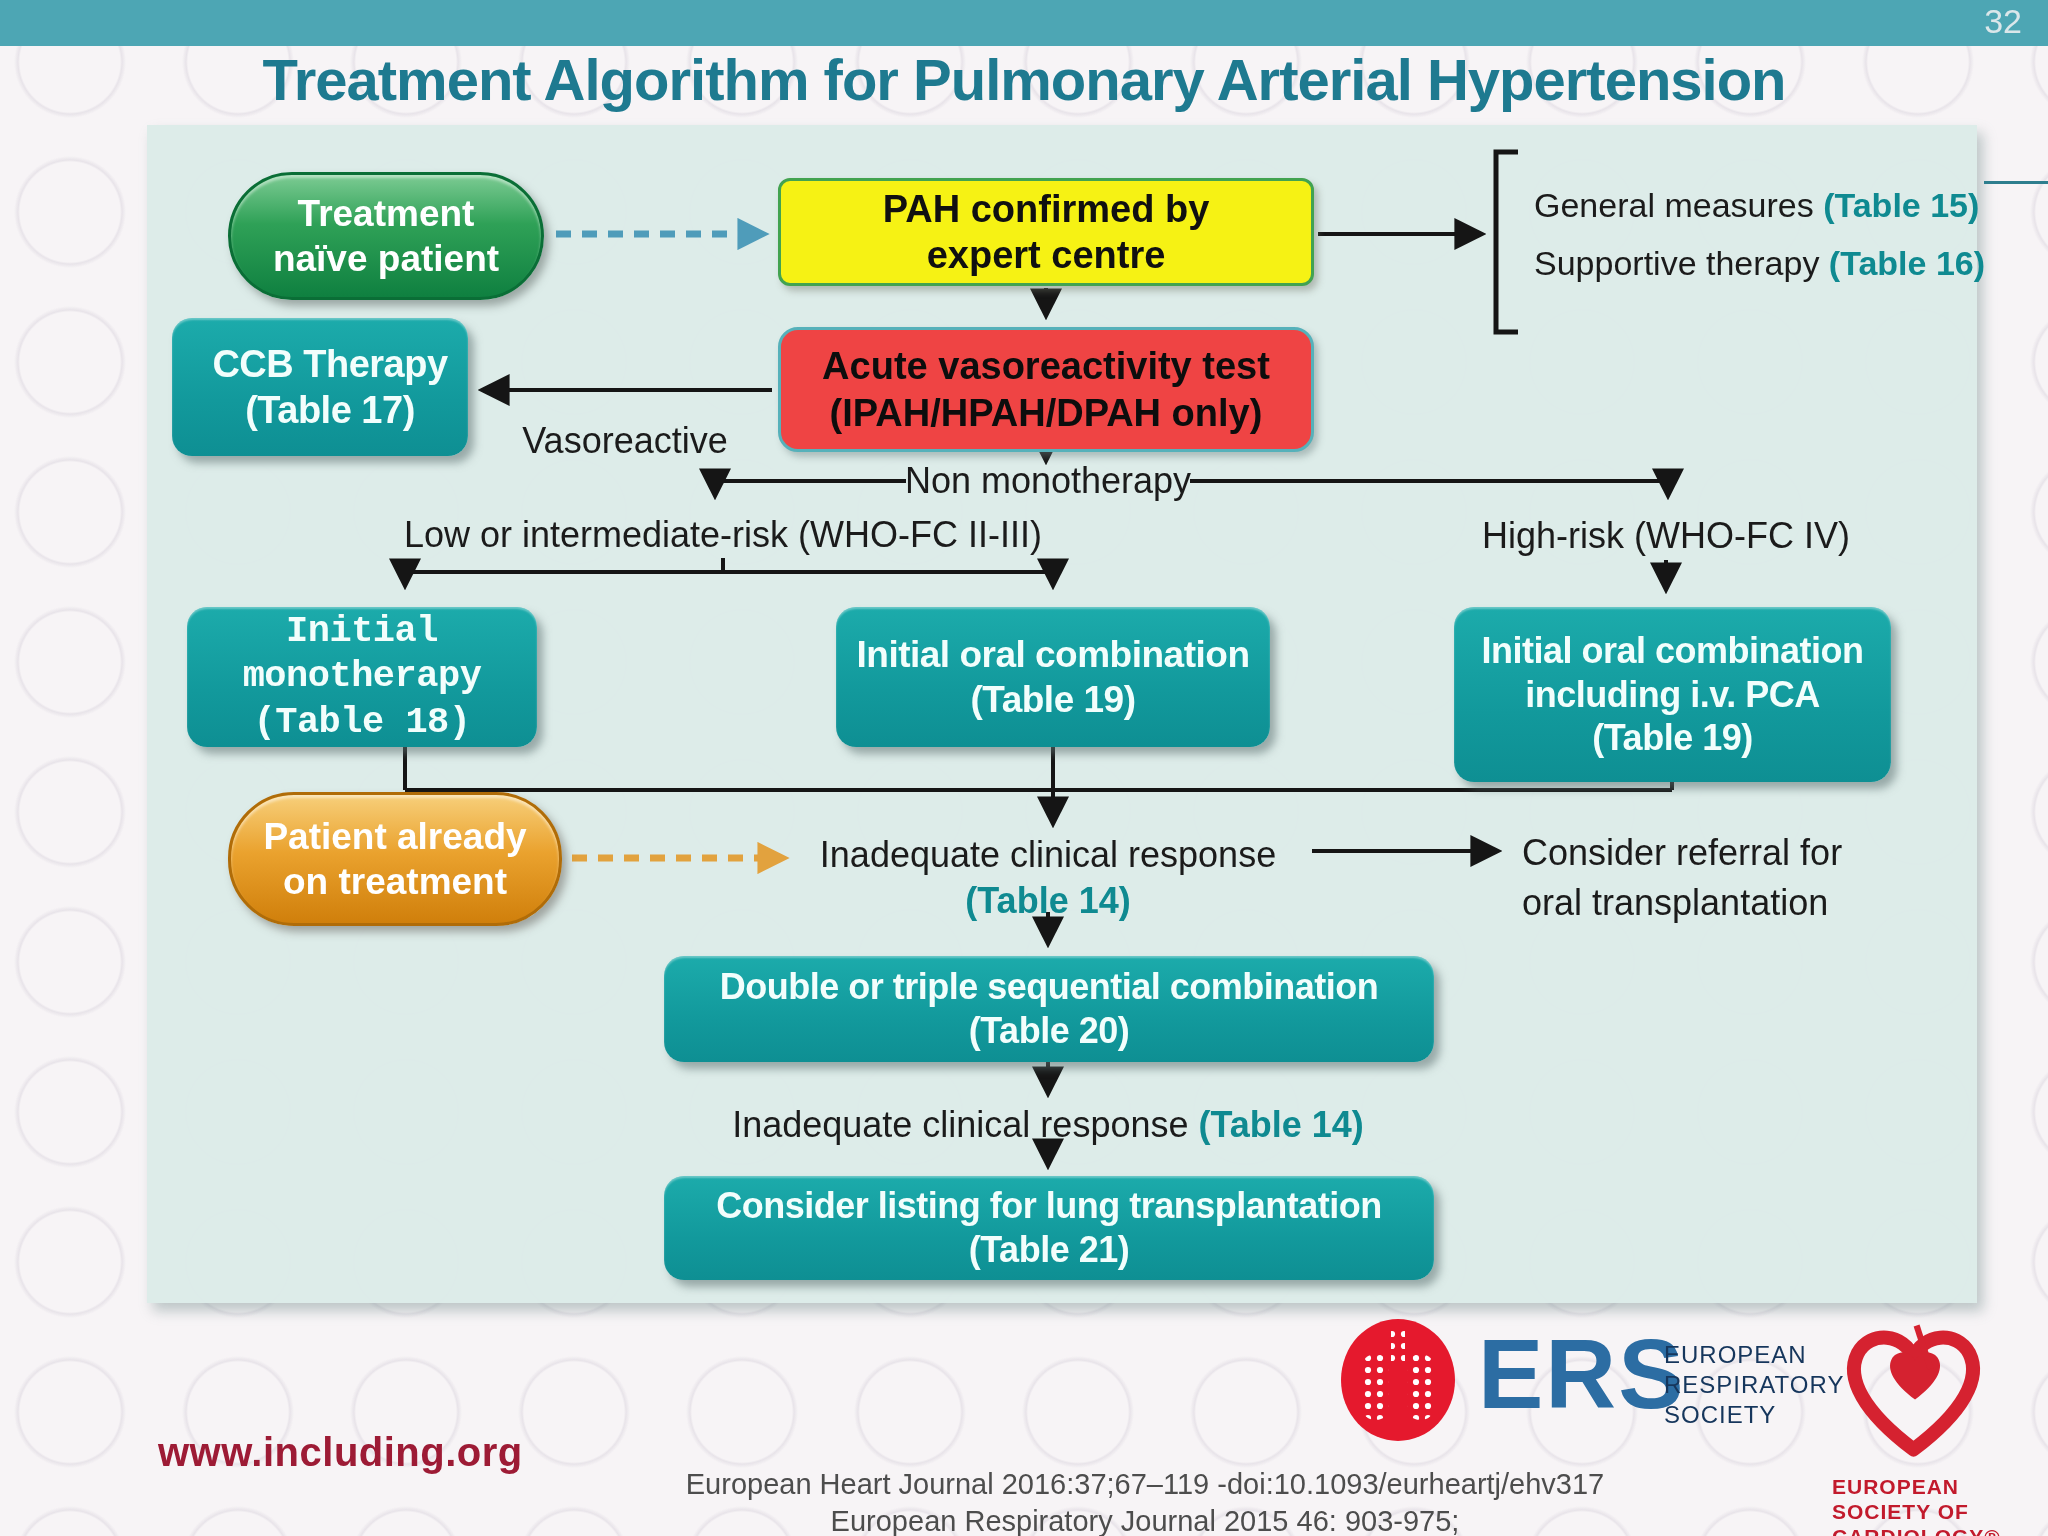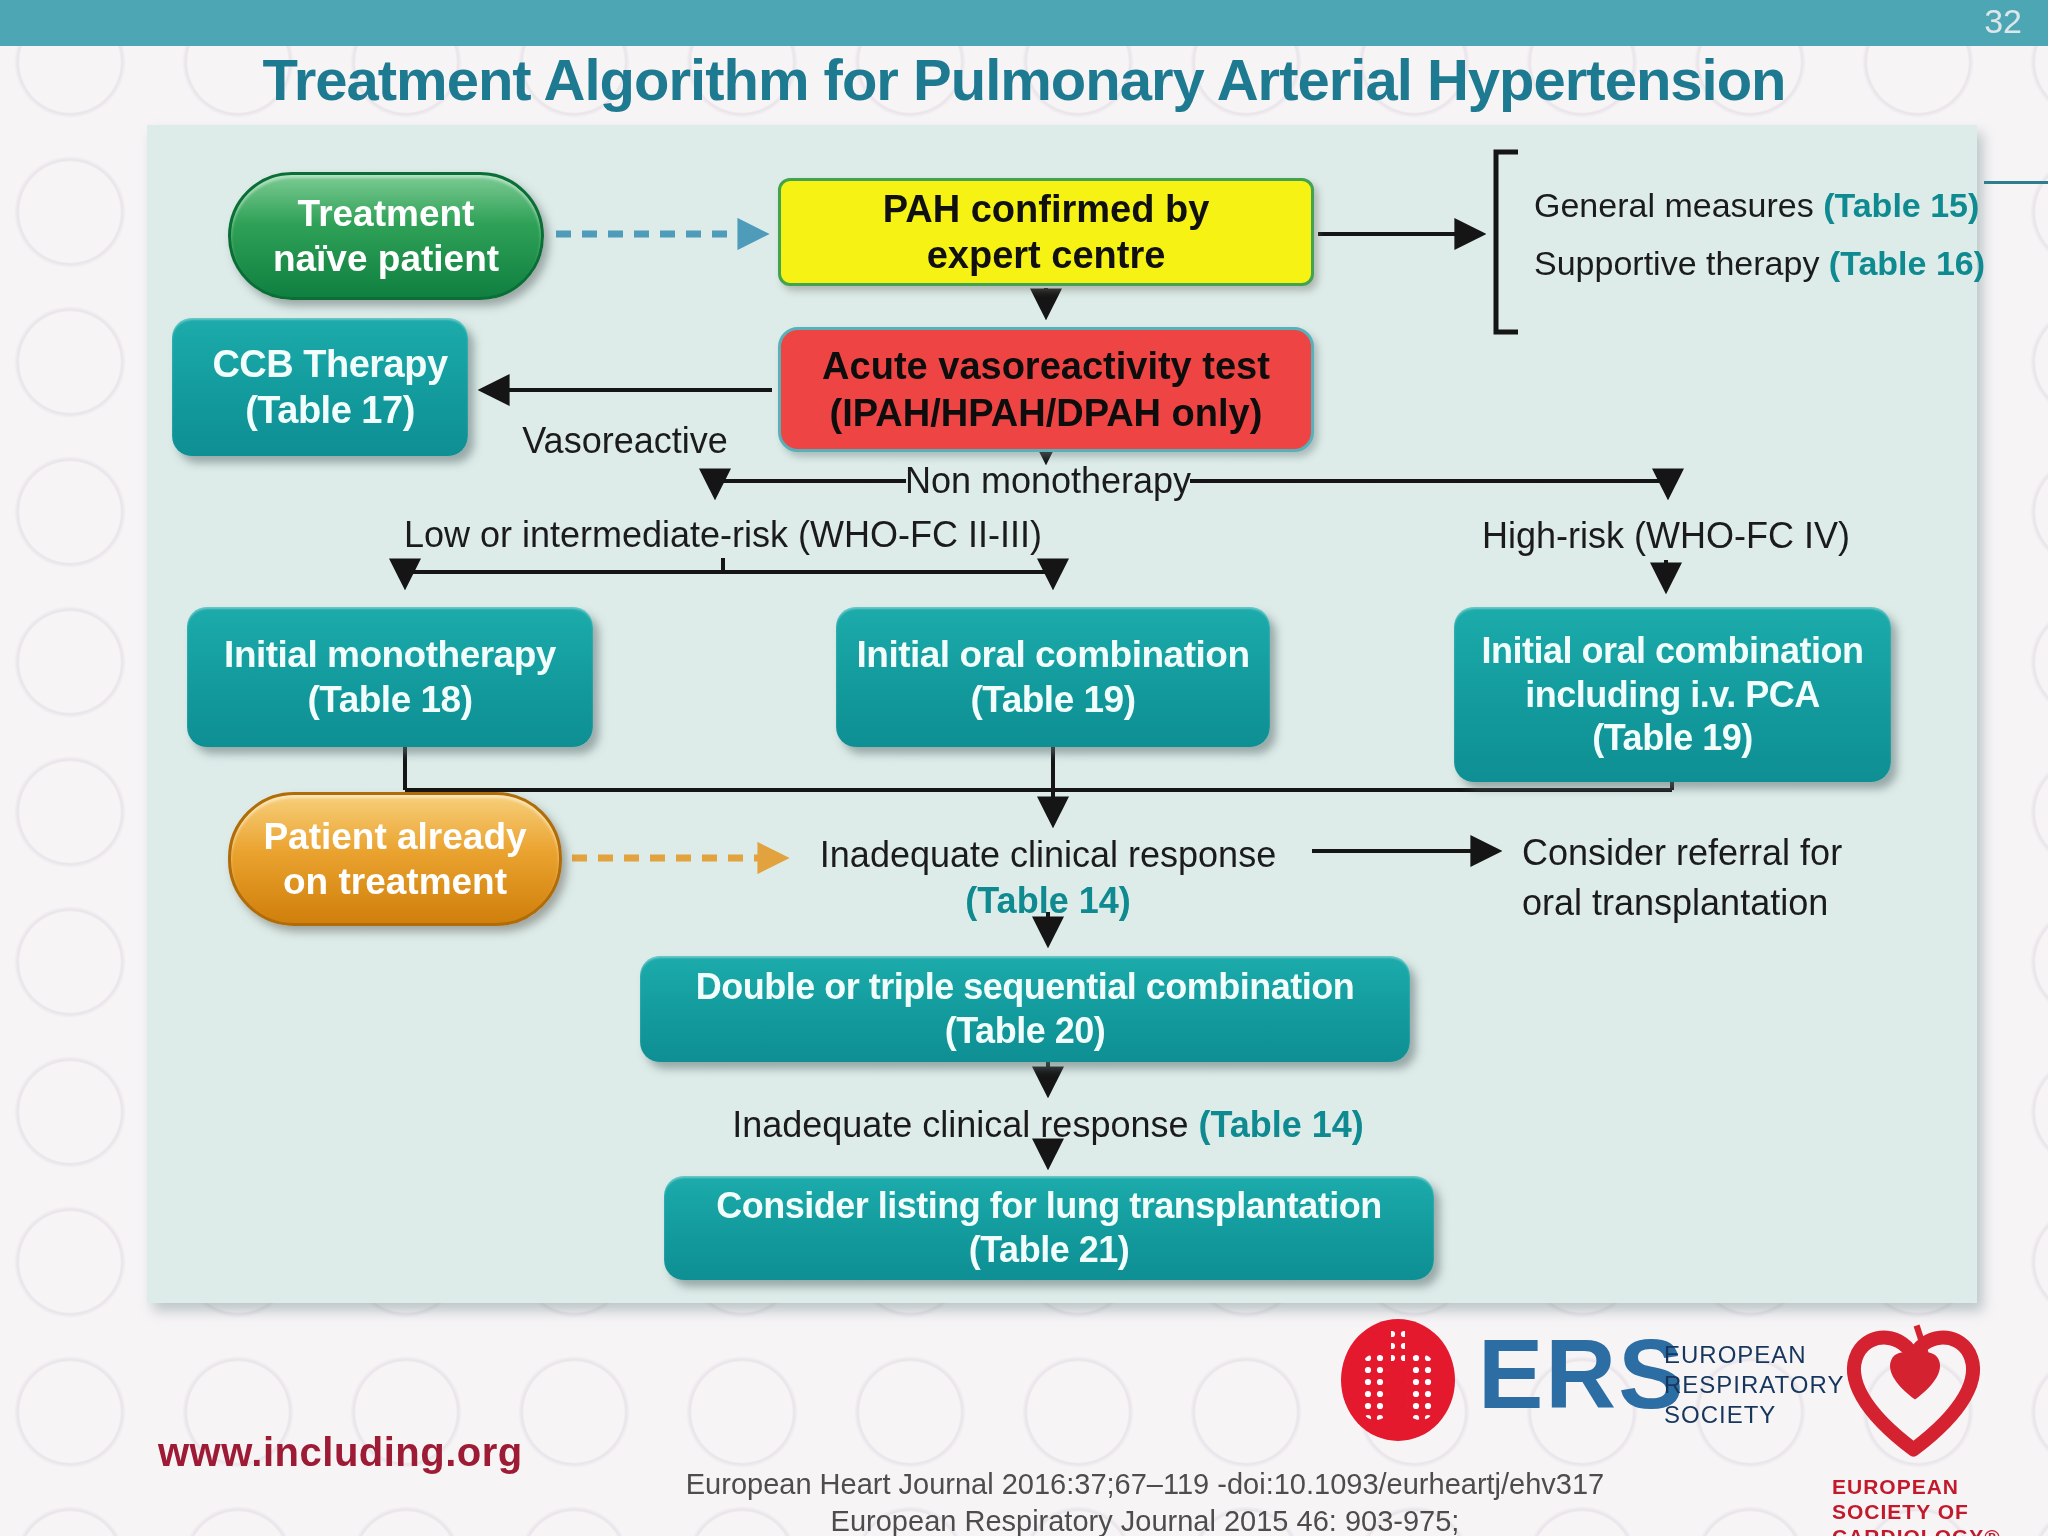--- a/index.html
+++ b/index.html
@@ -34,24 +34,24 @@
         background:linear-gradient(180deg,#f7cf7a 0%,#eaa22e 45%,#d07f0b 100%);
         border:3px solid #b06c08;color:#fff;font-weight:bold;font-size:37px;
         box-shadow:5px 6px 9px rgba(100,95,90,.5), inset 0 3px 3px rgba(255,255,255,.5);}
   .box-yellow{left:778px;top:178px;width:536px;height:108px;background:#f6f214;
         border:3px solid #42a350;border-radius:12px;color:#101010;font-weight:bold;font-size:38px;
         box-shadow:4px 5px 7px rgba(120,125,110,.45);}
   .box-white{left:778px;top:327px;width:536px;height:125px;background:#ef4444;
         border:3px solid #56b1ba;border-radius:20px;color:#0d0d0d;font-weight:bold;font-size:38px;
         box-shadow:4px 5px 7px rgba(110,130,130,.45);}
   .box-ccb{left:172px;top:318px;width:296px;height:138px;font-size:38px;padding-left:20px;}
-  .box-mono{left:187px;top:607px;width:406px;height:140px;}
+  .box-mono{left:187px;top:607px;width:350px;height:140px;font-family:Liberation Mono, monospace;}
   .box-oral{left:836px;top:607px;width:434px;height:140px;}
   .box-oraliv{left:1454px;top:607px;width:437px;height:175px;font-size:36px;}
-  .box-seq{left:640px;top:956px;width:770px;height:106px;font-size:36px;}
+  .box-seq{left:664px;top:956px;width:770px;height:106px;font-size:36px;}
   .box-listing{left:664px;top:1176px;width:770px;height:104px;font-size:36px;}
   
   .lbl{z-index:2;font-size:36px;color:#1b1b1b;white-space:nowrap;}
   .ctr{transform:translateX(-50%);}
   .tref{color:#0f8a91;font-weight:bold;}
   .bracket-text{z-index:2;font-size:34px;color:#1b1b1b;white-space:nowrap;}
   
   .website{left:158px;top:1430px;font-size:40px;font-weight:bold;color:#9d1b35;letter-spacing:.5px;z-index:2;}
   .citations{left:1145px;top:1466px;transform:translateX(-50%);text-align:center;
              font-size:29px;color:#4d4d4d;line-height:37px;z-index:2;white-space:nowrap;}

